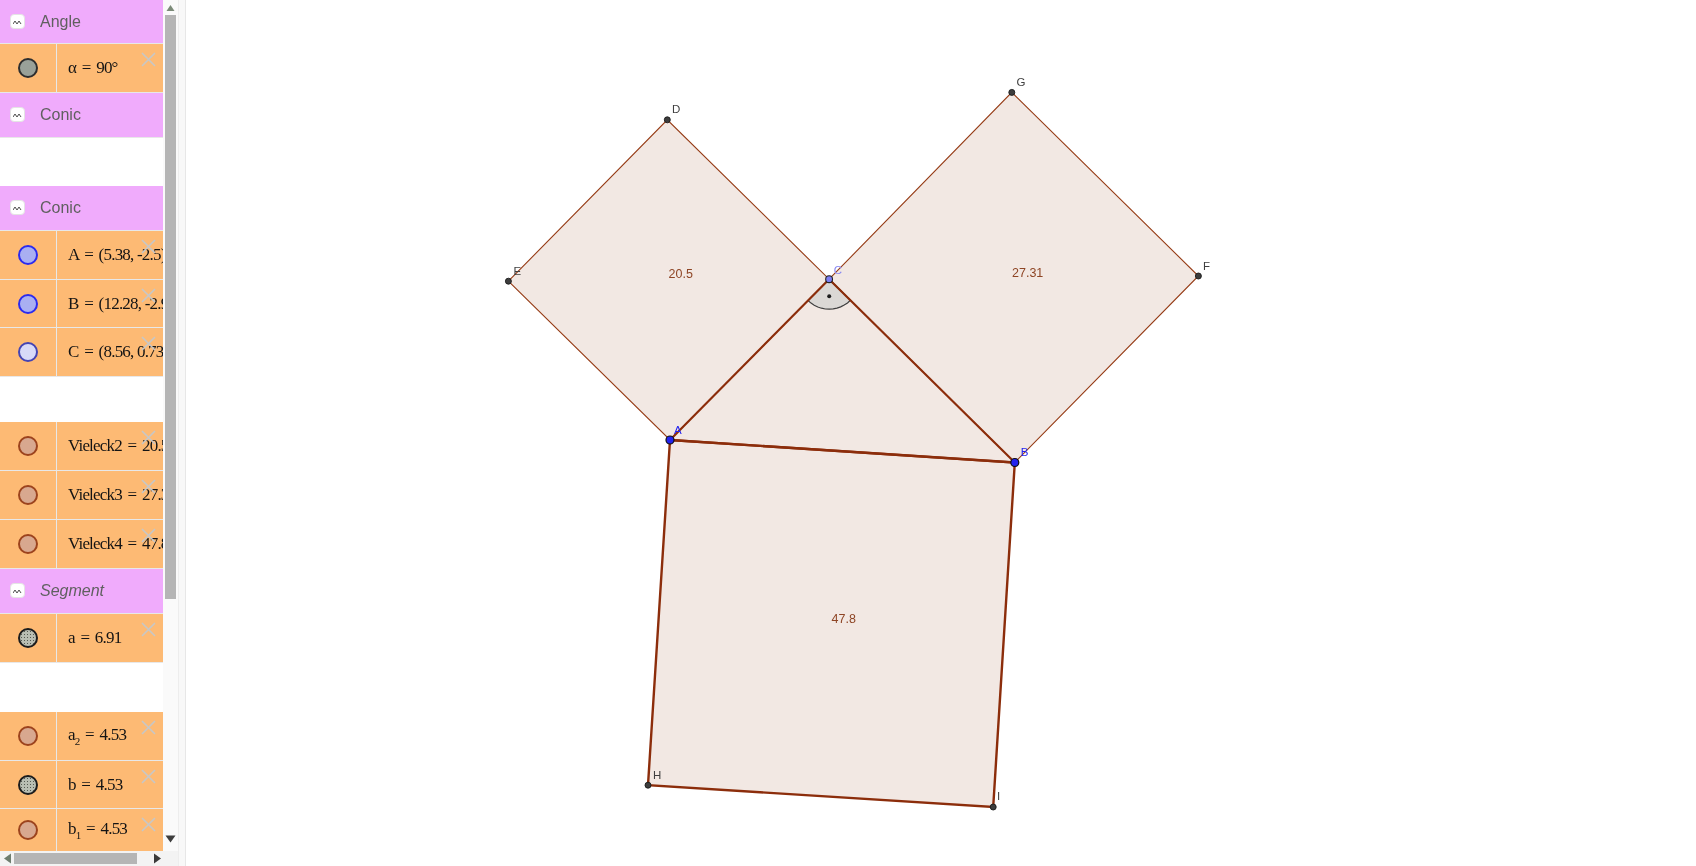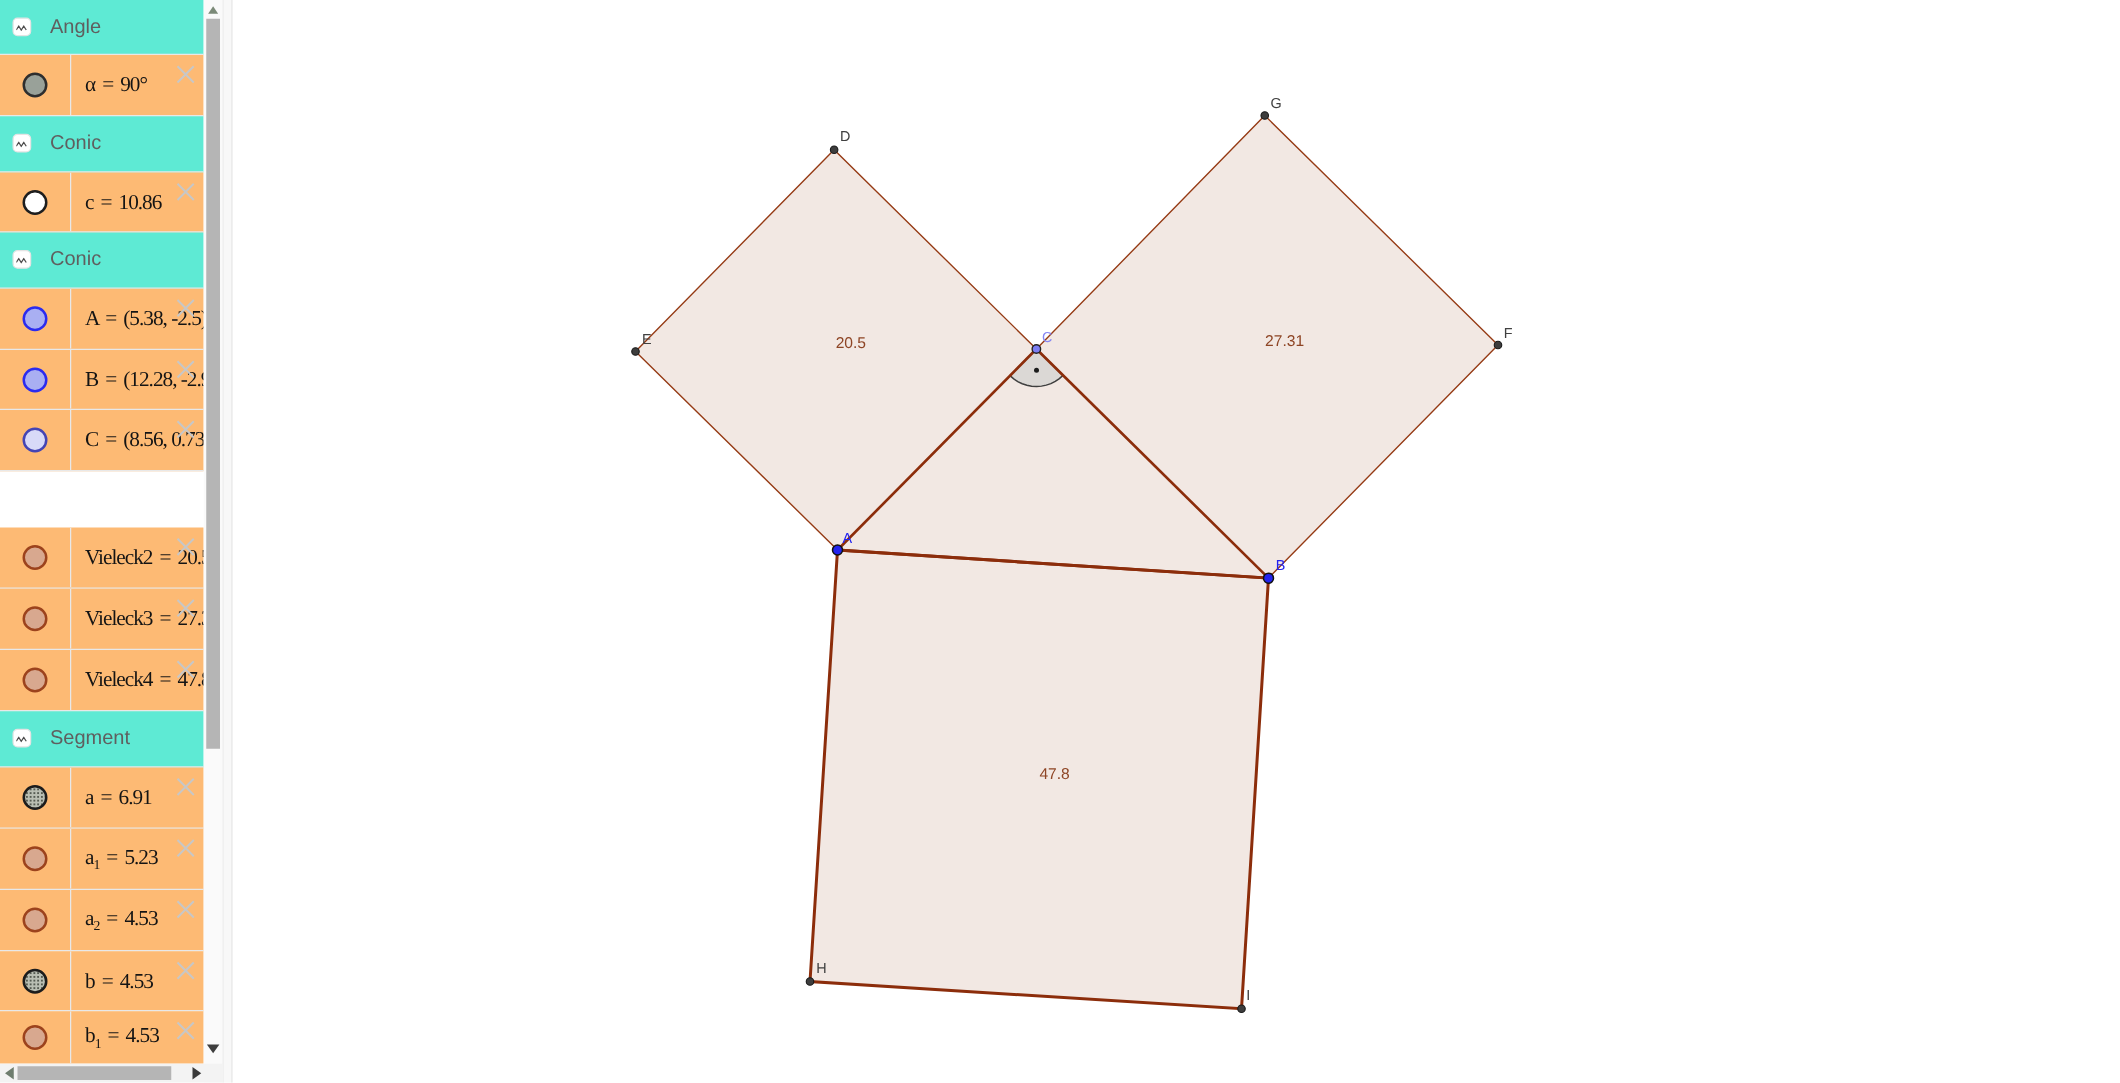--- a/index.html
+++ b/index.html
@@ -1,18 +1,18 @@
 <!DOCTYPE html>
 <html><head>
 <meta charset="utf-8">
 <style>
 html,body{margin:0;padding:0;background:#fff;}
 body{width:1696px;height:866px;position:relative;overflow:hidden;font-family:"Liberation Sans",sans-serif;}
 .abs{position:absolute;}
-.hdr{position:absolute;left:0;width:163px;background:#5eead4;border-bottom:1px solid #e8e8e8;box-sizing:border-box;}
+.hdr{position:absolute;left:0;width:163px;background:#f0abfc;border-bottom:1px solid #e8e8e8;box-sizing:border-box;}
 .hdr .lbl{position:absolute;left:40px;top:50%;transform:translateY(-50%);font-size:16px;color:#5f5f5f;}
 .hdr .box{position:absolute;left:10px;top:50%;margin-top:-8px;width:15px;height:15px;border:1px solid #e4e4e4;border-radius:4px;background:#fff;box-sizing:border-box;}
 .hdr .box svg{position:absolute;left:2px;top:5px;}
 .row{position:absolute;left:0;width:163px;background:#fdba74;border-bottom:1px solid #e8e8e8;box-sizing:border-box;overflow:hidden;}
 .row .vd{position:absolute;left:56px;top:0;bottom:0;width:1px;background:#e8e8e8;}
 .row .circ{position:absolute;left:18px;top:50%;margin-top:-10px;width:20px;height:20px;border-radius:50%;box-sizing:border-box;}
 .row .val{position:absolute;left:68px;top:50%;transform:translateY(-50%);font-family:"Liberation Serif",serif;font-size:17px;color:#141414;white-space:nowrap;letter-spacing:-0.8px;}
 .row .val .eq{padding:0 2.2px;}
 .row .val sub{font-size:11px;}
 .row svg.x{position:absolute;left:139px;top:6px;}
@@ -106,28 +106,20 @@
 
   <div class="hdr" style="top:93px;height:45px;">
       <div class="box">
         <svg width="10" height="5">
           <polyline points="0,4 2,1 4,4 6,1 8,4" fill="none" stroke="#4d4d4d" stroke-width="1"></polyline>
         </svg>
       </div>
       <span class="lbl">Conic</span>
     </div>
 
-  <div class="row" style="top:138px;height:48px;">
-      <div class="vd"></div>
-      <div class="circ" style="background:#fff;border:2px solid #1e1e1e;"></div>
-      <span class="val">c <span class="eq">=</span> 10.86</span>
-      <svg class="x" width="19" height="19">
-        <path d="M3,3 L16,16 M16,3 L3,16" stroke="#c7c7c7" stroke-width="1.6"></path>
-      </svg>
-    </div>
 
   <div class="hdr" style="top:186px;height:45px;">
       <div class="box">
         <svg width="10" height="5">
           <polyline points="0,4 2,1 4,4 6,1 8,4" fill="none" stroke="#4d4d4d" stroke-width="1"></polyline>
         </svg>
       </div>
       <span class="lbl">Conic</span>
     </div>
 
@@ -179,46 +171,38 @@
 
   <div class="row" style="top:520px;height:49px;">
       <div class="vd"></div>
       <div class="circ" style="background:#d8a88f;border:2px solid #9c431d;"></div>
       <span class="val">Vieleck4 <span class="eq">=</span> 47.8</span>
       <svg class="x" width="19" height="19">
         <path d="M3,3 L16,16 M16,3 L3,16" stroke="#c7c7c7" stroke-width="1.6"></path>
       </svg>
     </div>
 
-  <div class="hdr" style="top:569px;height:45px;">
+  <div class="hdr" style="top:569px;height:45px;font-style:italic;">
       <div class="box">
         <svg width="10" height="5">
           <polyline points="0,4 2,1 4,4 6,1 8,4" fill="none" stroke="#4d4d4d" stroke-width="1"></polyline>
         </svg>
       </div>
       <span class="lbl">Segment</span>
     </div>
 
   <div class="row" style="top:614px;height:49px;text-align:center;">
       <div class="vd"></div>
       <div class="circ dotfill" style="background-color:#b9beb3;border:2px solid #1c1c1c;"></div>
       <span class="val">a <span class="eq">=</span> 6.91</span>
       <svg class="x" width="19" height="19">
         <path d="M3,3 L16,16 M16,3 L3,16" stroke="#c7c7c7" stroke-width="1.6"></path>
       </svg>
     </div>
 
-  <div class="row" style="top:663px;height:49px;">
-      <div class="vd"></div>
-      <div class="circ" style="background:#d8a88f;border:2px solid #9c431d;"></div>
-      <span class="val">a<sub>1</sub> <span class="eq">=</span> 5.23</span>
-      <svg class="x" width="19" height="19">
-        <path d="M3,3 L16,16 M16,3 L3,16" stroke="#c7c7c7" stroke-width="1.6"></path>
-      </svg>
-    </div>
 
   <div class="row" style="top:712px;height:49px;">
       <div class="vd"></div>
       <div class="circ" style="background:#d8a88f;border:2px solid #9c431d;"></div>
       <span class="val">a<sub>2</sub> <span class="eq">=</span> 4.53</span>
       <svg class="x" width="19" height="19">
         <path d="M3,3 L16,16 M16,3 L3,16" stroke="#c7c7c7" stroke-width="1.6"></path>
       </svg>
     </div>
 

